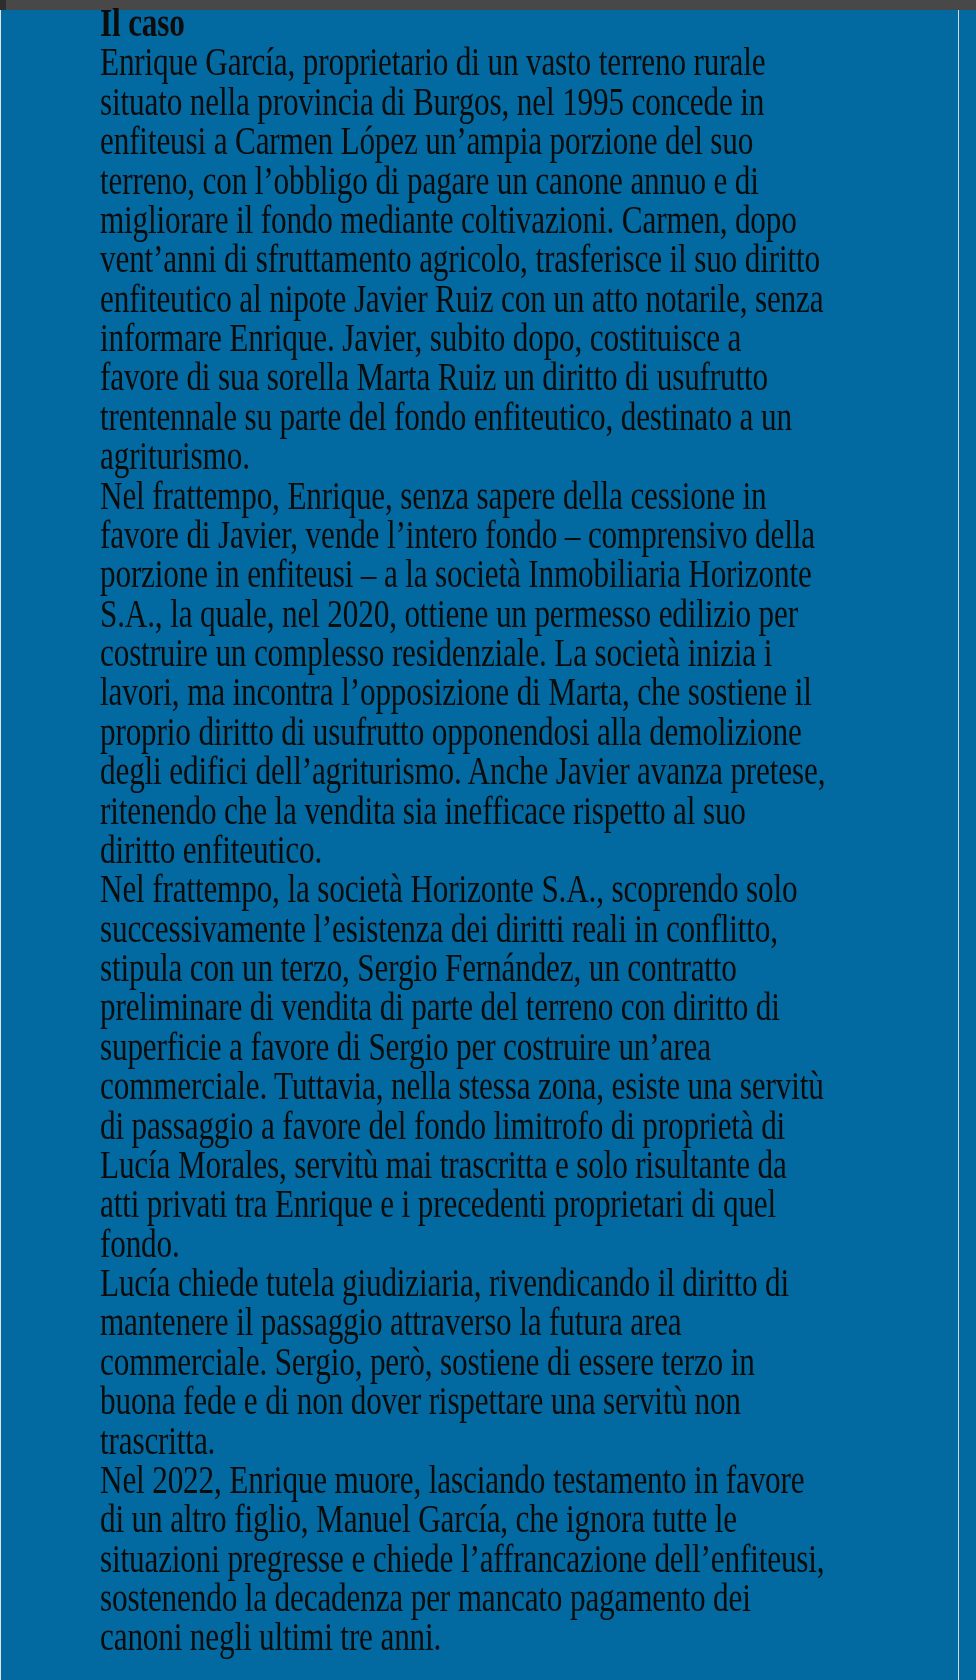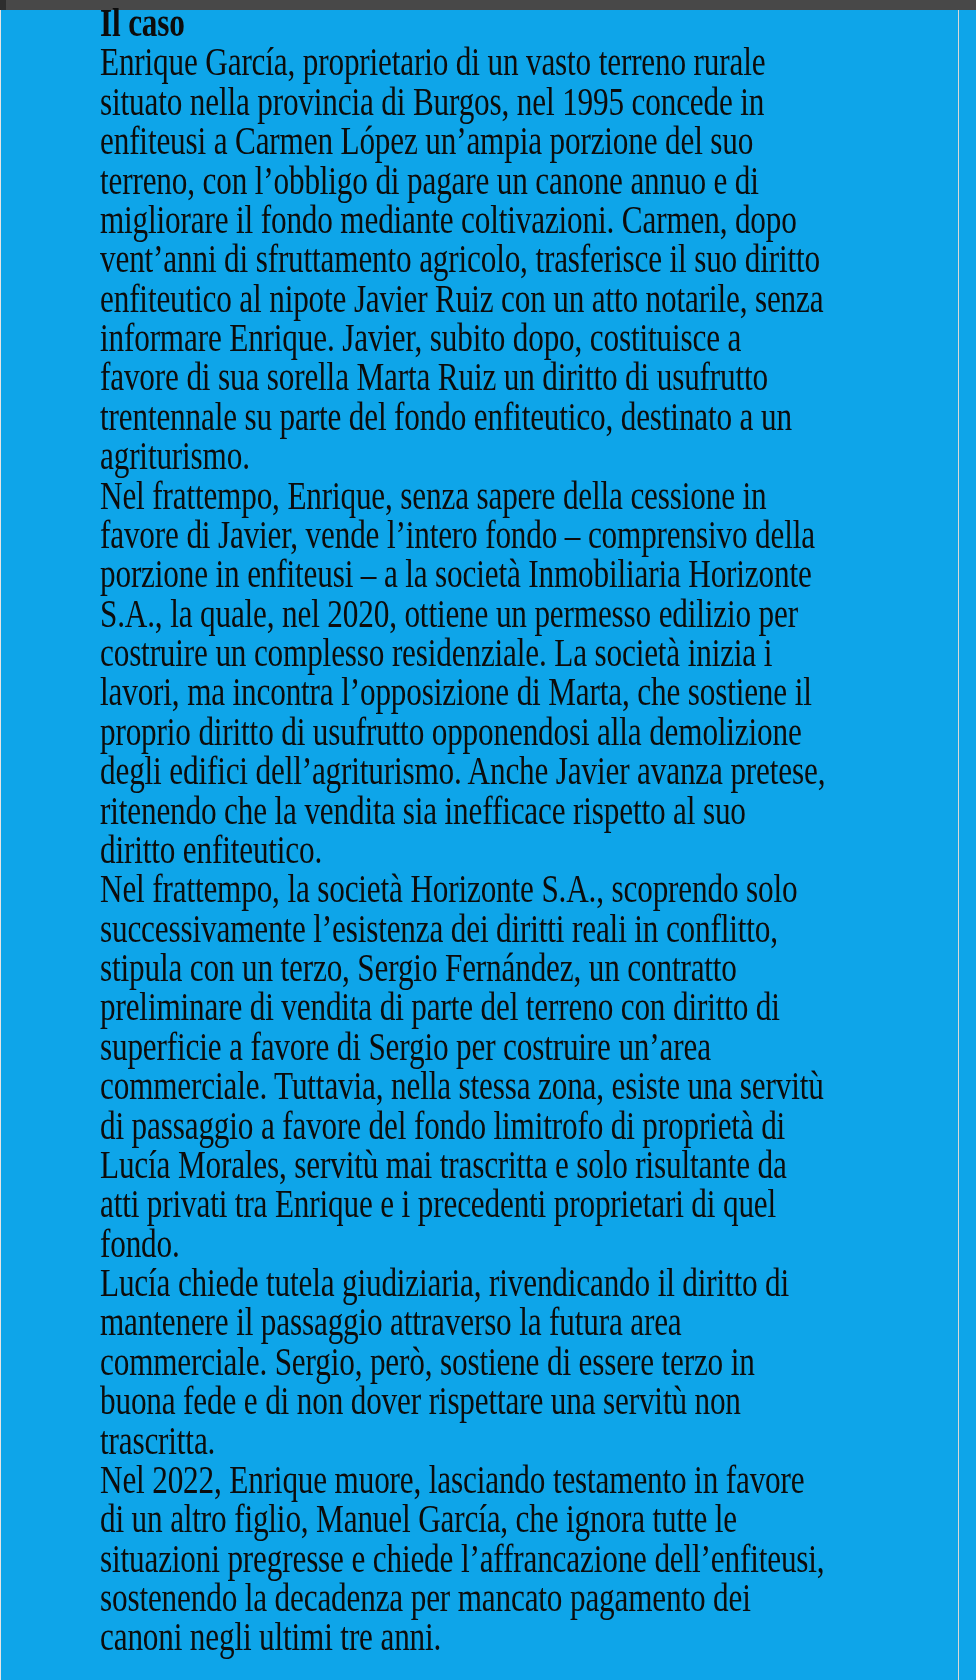--- a/index.html
+++ b/index.html
@@ -49,21 +49,21 @@
     font-size: 40px;
     font-weight: bold;
     line-height: 39.37px;
   }
   .paragraph { margin: 0; padding: 0; }
   .line { white-space: nowrap; }
 </style>
 </head>
 <body>
 
-<div class="screen" style="background: #0ea5e9; color: rgb(12, 12, 12);">
+<div class="screen" style="background: #0369a1; color: rgb(12, 12, 12);">
   <div class="top-bar" style="background: rgb(72, 72, 72);">
     <div class="top-bar-corner" style="background: rgb(46, 46, 46);"></div>
   </div>
   <div class="left-hairline"></div>
   <div class="right-hairline" style="background: rgb(216, 216, 216);"></div>
 
   <div class="text-block">
     <h1 class="doc-title">Il caso</h1>
     <div id="paragraphs">
         <div class="paragraph">

